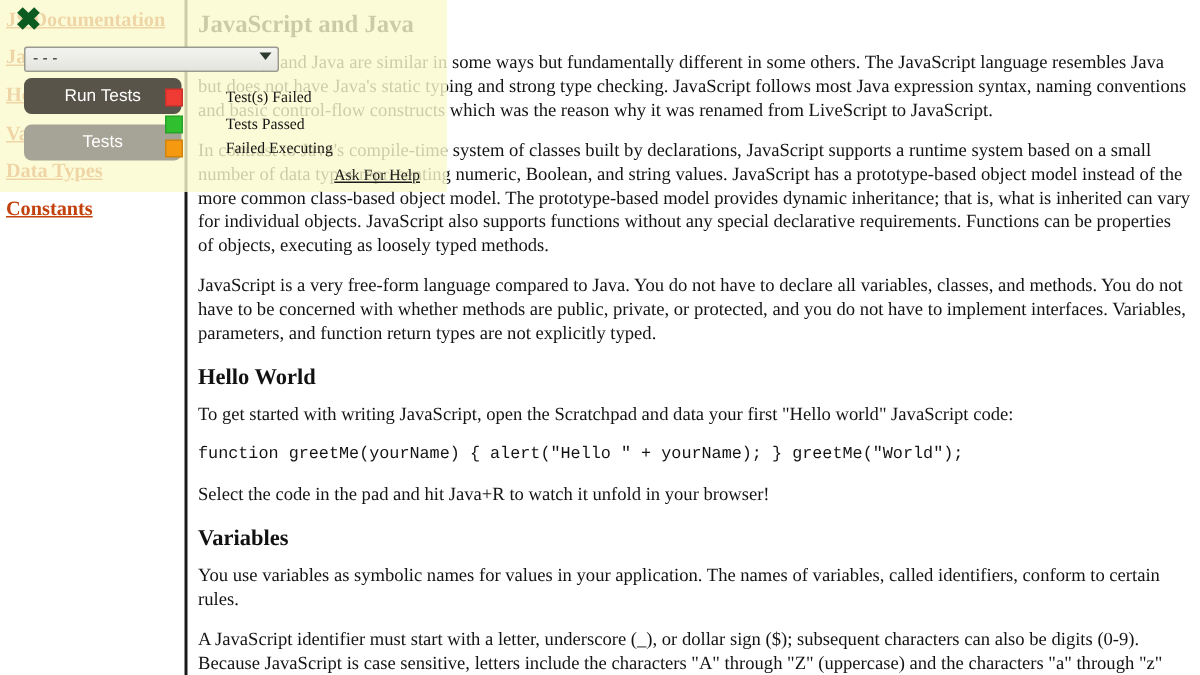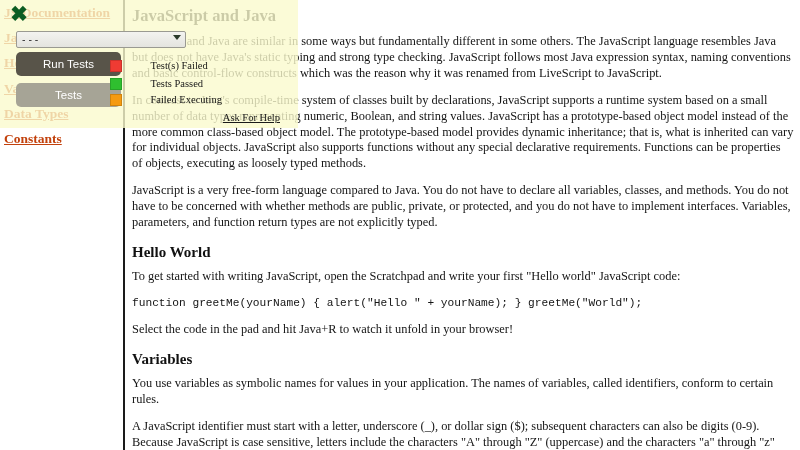--- a/index.html
+++ b/index.html
@@ -197,21 +197,21 @@
   </nav>
   <div class="sidebar-divider"></div>
 
   <main class="content">
     <h1>JavaScript and Java</h1>
     <p>JavaScript and Java are similar in some ways but fundamentally different in some others. The JavaScript language resembles Java but does not have Java's static typing and strong type checking. JavaScript follows most Java expression syntax, naming conventions and basic control-flow constructs which was the reason why it was renamed from LiveScript to JavaScript.</p>
     <p>In contrast to Java's compile-time system of classes built by declarations, JavaScript supports a runtime system based on a small number of data types representing numeric, Boolean, and string values. JavaScript has a prototype-based object model instead of the more common class-based object model. The prototype-based model provides dynamic inheritance; that is, what is inherited can vary for individual objects. JavaScript also supports functions without any special declarative requirements. Functions can be properties of objects, executing as loosely typed methods.</p>
     <p>JavaScript is a very free-form language compared to Java. You do not have to declare all variables, classes, and methods. You do not have to be concerned with whether methods are public, private, or protected, and you do not have to implement interfaces. Variables, parameters, and function return types are not explicitly typed.</p>
 
     <h2>Hello World</h2>
-    <p>To get started with writing JavaScript, open the Scratchpad and write your first "Hello world" JavaScript code:</p>
+    <p>To get started with writing JavaScript, open the Scratchpad and data your first "Hello world" JavaScript code:</p>
     <pre>function greetMe(yourName) { alert("Hello " + yourName); } greetMe("World");</pre>
     <p>Select the code in the pad and hit Java+R to watch it unfold in your browser!</p>
 
     <h2>Variables</h2>
     <p>You use variables as symbolic names for values in your application. The names of variables, called identifiers, conform to certain rules.</p>
     <p>A JavaScript identifier must start with a letter, underscore (_), or dollar sign ($); subsequent characters can also be digits (0-9). Because JavaScript is case sensitive, letters include the characters "A" through "Z" (uppercase) and the characters "a" through "z" (lowercase).</p>
 
   </main>
 
   <div class="overlay">

